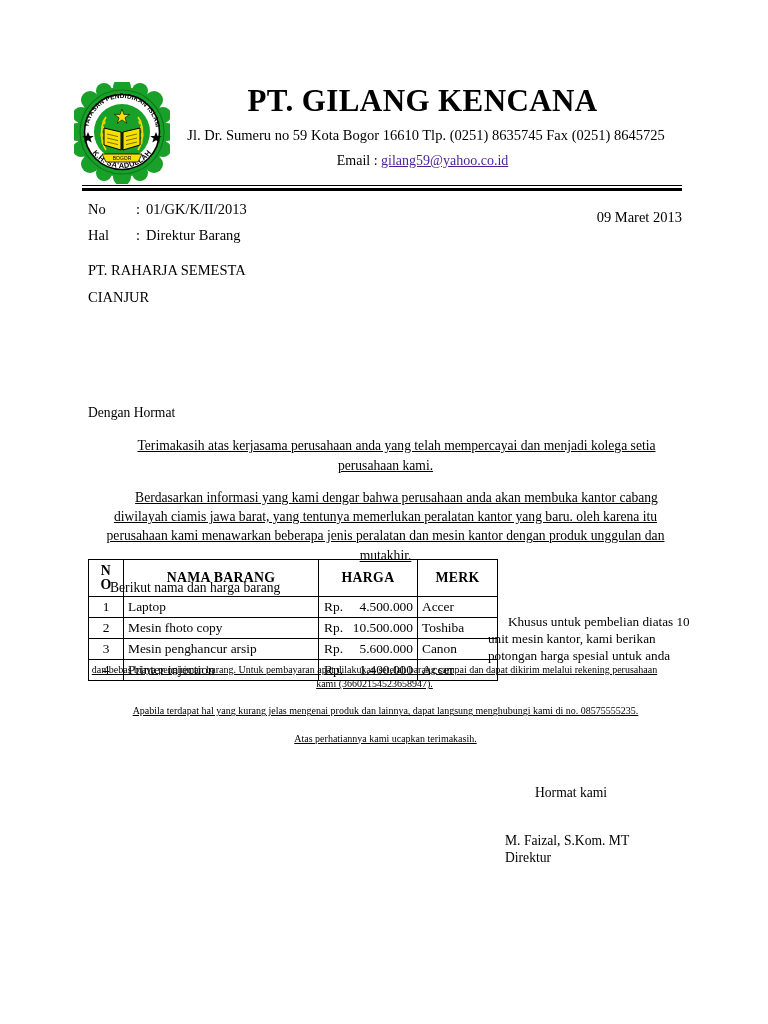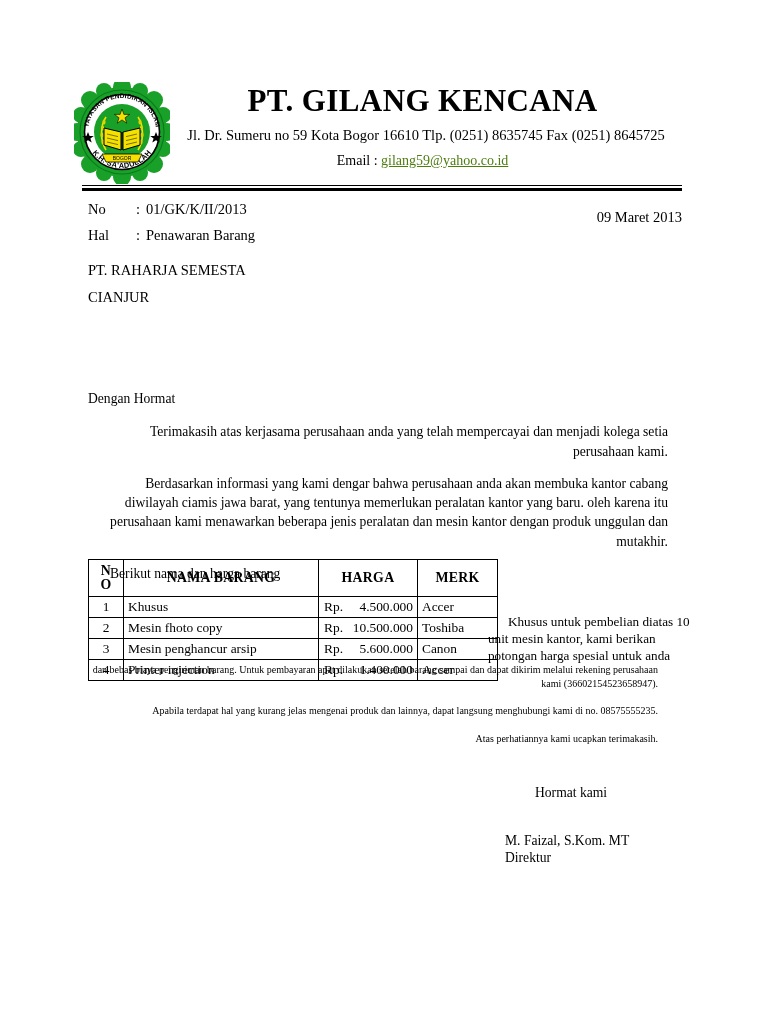--- a/index.html
+++ b/index.html
@@ -61,21 +61,21 @@
     line-height: 1.25;
     margin: 0 0 9px 7px;
     white-space: nowrap;
   }
   .company-email {
     font-size: 14px;
     line-height: 1.2;
     margin: 0;
   }
   .company-email .email-link {
-    color: #4d7c0f;
+    color: #4c1d95;
   }
 
   
   .rule-thin {
     position: absolute;
     left: 82px;
     top: 185px;
     width: 600px;
     height: 1px;
     background: #000;
@@ -134,26 +134,27 @@
   
   .letter-body {
     position: absolute;
     left: 88px;
     top: 385px;
     width: 580px;
     font-size: 13.6px;
     line-height: 1.42;
   }
   .salutation {
-    margin: 4px 0 14px 0;
+    margin: 18px 0 14px 0;
   }
   .para {
     margin: 0 0 13px 15px;
     text-indent: 22px;
-    text-align: right;
+    text-align: center;
+    text-decoration: underline;
   }
   .para-noindent {
     margin: 0 0 13px 0;
     text-indent: 22px;
   }
 
   
   .table-zone {
     position: absolute;
     left: 88px;
@@ -343,21 +344,21 @@
 
   <div class="rule-thin"></div>
   <div class="rule-thick"></div>
 
   <div class="meta">
     <div class="meta-row">
       <span class="meta-label">No</span><span class="meta-colon">:</span><span class="meta-value">01/GK/K/II/2013</span>
       <span class="meta-date">09 Maret 2013</span>
     </div>
     <div class="meta-row">
-      <span class="meta-label">Hal</span><span class="meta-colon">:</span><span class="meta-value">Penawaran Barang</span>
+      <span class="meta-label">Hal</span><span class="meta-colon">:</span><span class="meta-value">Direktur Barang</span>
     </div>
   </div>
 
   <div class="recipient">
     <div>PT. RAHARJA SEMESTA</div>
     <div>CIANJUR</div>
   </div>
 
   <div class="letter-body">
     <p class="salutation">Dengan Hormat</p>
@@ -375,21 +376,21 @@
             <span>O</span>
           </th>
           <th class="col-nama">NAMA BARANG</th>
           <th class="col-harga">HARGA</th>
           <th class="col-merk">MERK</th>
         </tr>
       </thead>
       <tbody>
         <tr>
           <td class="c-no">1</td>
-          <td>Khusus</td>
+          <td>Laptop</td>
           <td class="c-harga">
             <span class="harga-inner">
               <span class="harga-rp">Rp.</span>
               <span>4.500.000</span>
             </span>
           </td>
           <td>Accer</td>
         </tr>
         <tr>
           <td class="c-no">2</td>

